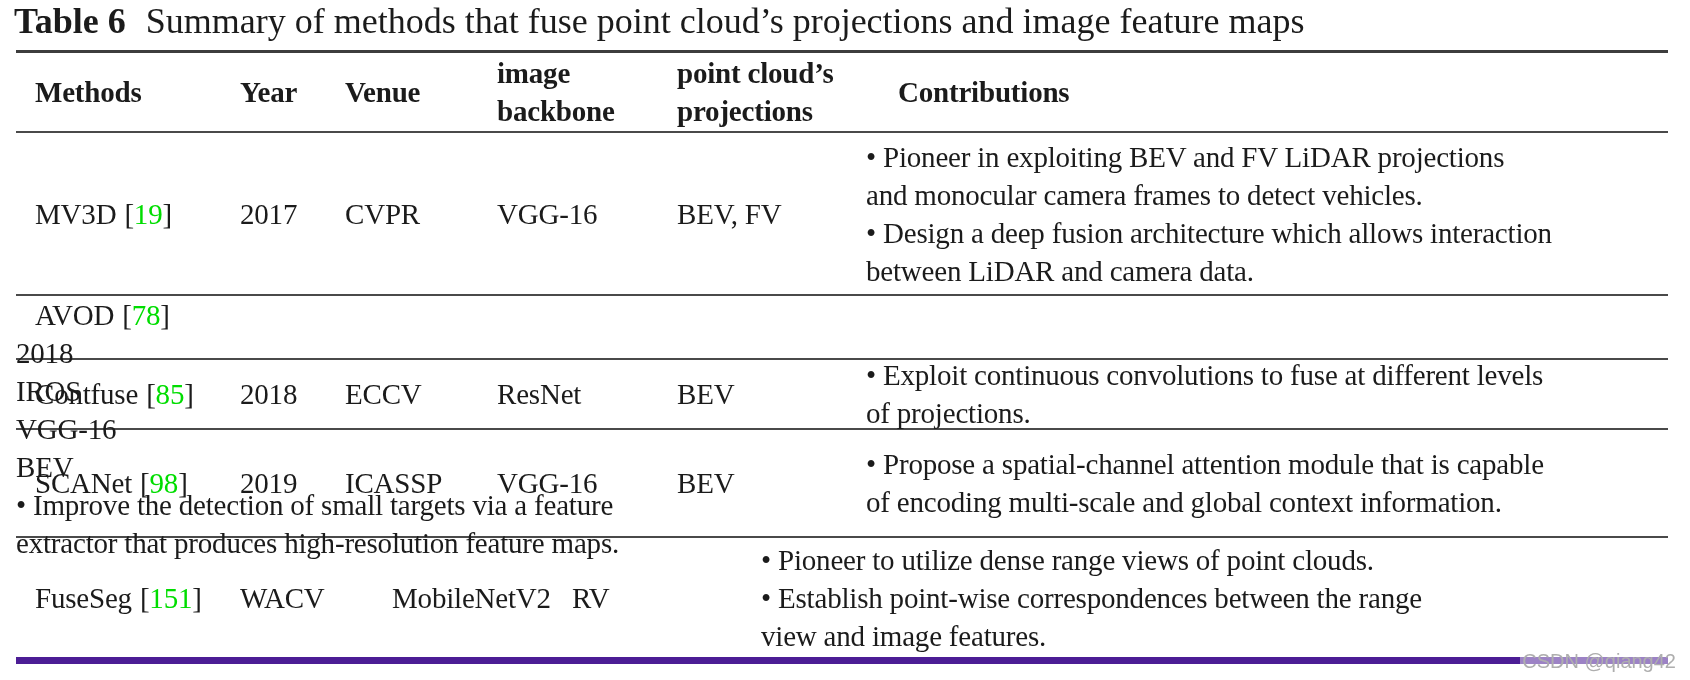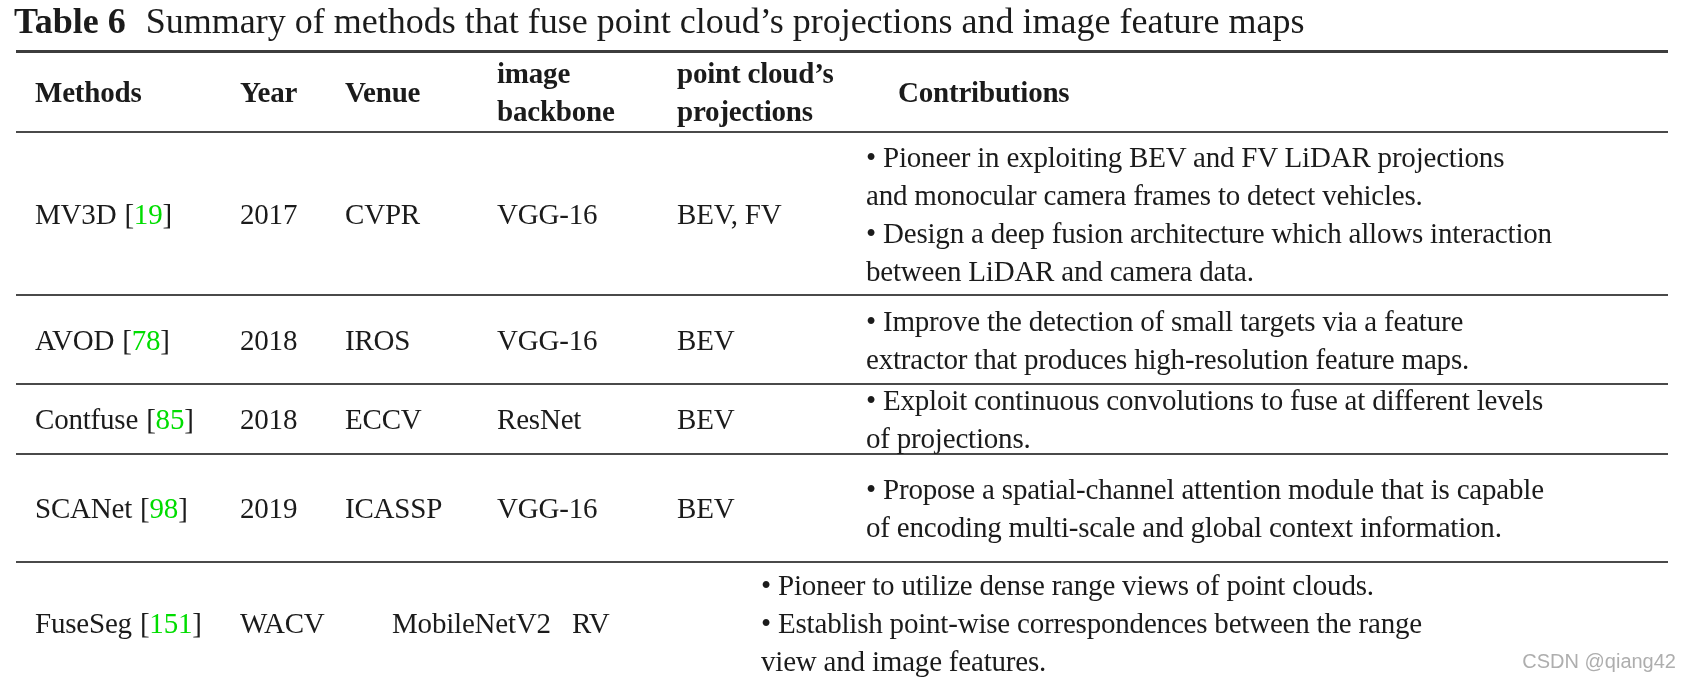--- a/index.html
+++ b/index.html
@@ -38,21 +38,21 @@
   }
   .trow {
     display: flex;
     flex-direction: row;
     box-sizing: border-box;
     border-bottom: 2px solid #4a4a4a;
     align-items: stretch;
   }
   .trow.header { height: 80px; border-bottom-width: 2px; }
   .trow.r0 { height: 163px; }
-  .trow.r1 { height: 89px; }
+  .trow.r1 { height: 64px; flex-direction: column; }
   .trow.r2 { height: 70px; }
   .trow.r3 { height: 108px; }
   .trow.r4 { height: 119px; border-bottom: none; }
   .cell {
     display: flex;
     align-items: center;
     box-sizing: border-box;
     font-size: 29px;
     line-height: 38px;
     white-space: nowrap;

